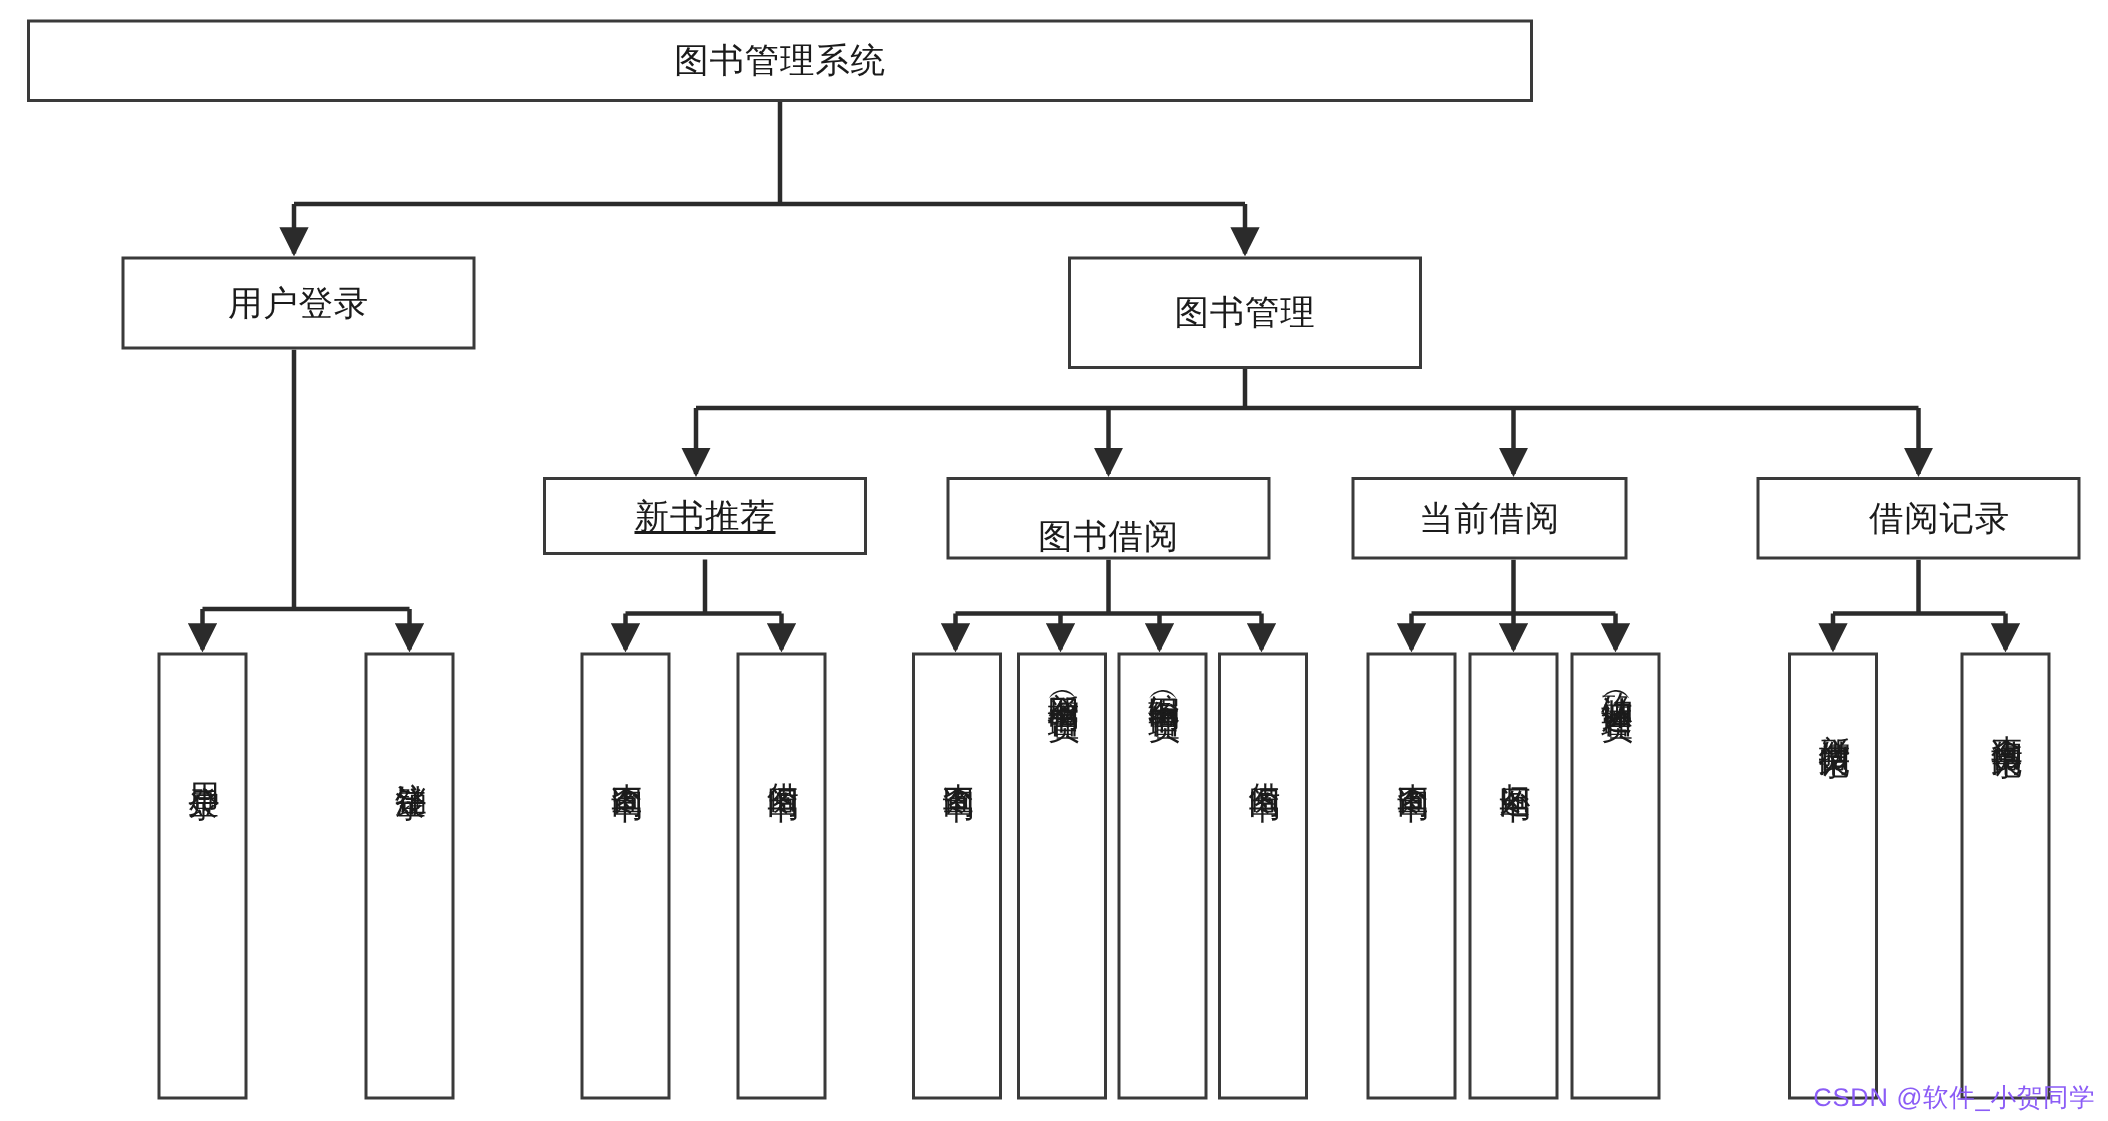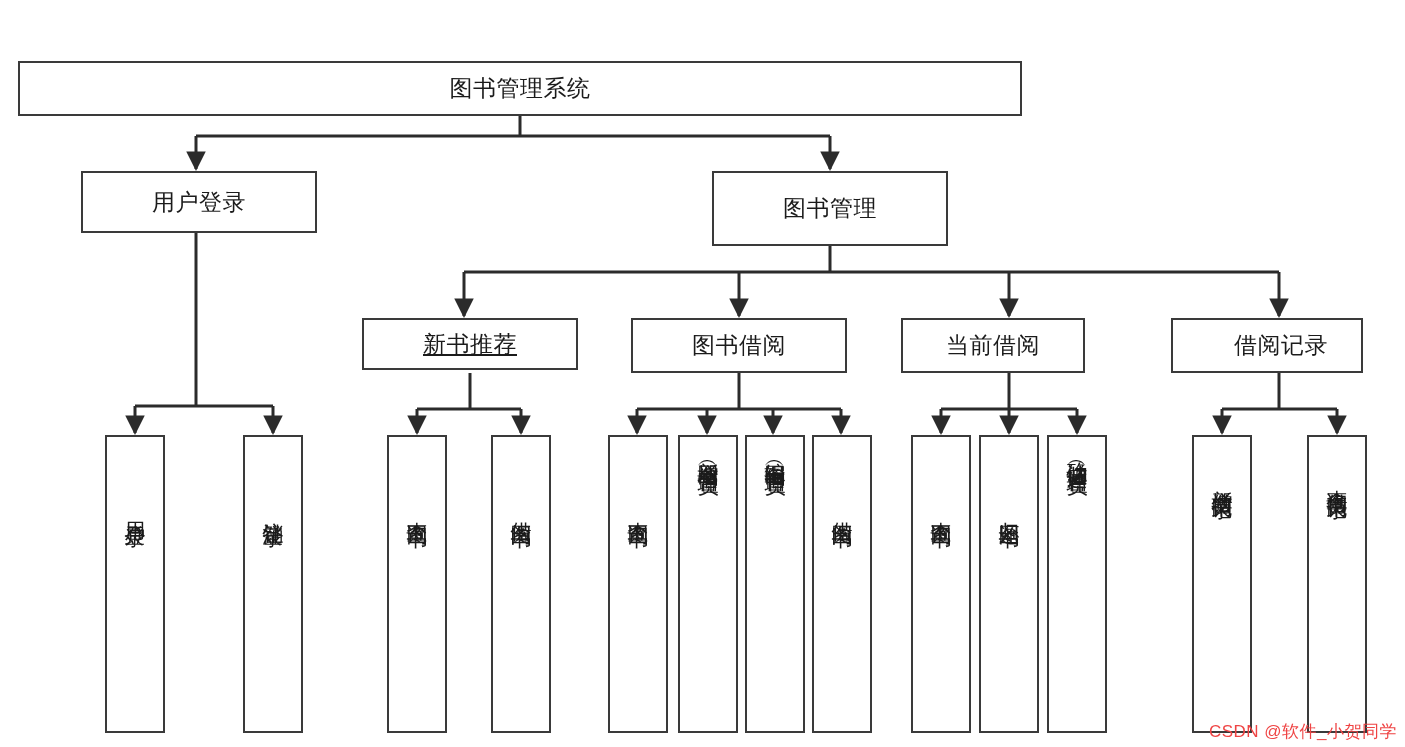--- a/index.html
+++ b/index.html
@@ -65,21 +65,21 @@
     white-space: nowrap;
   }
   .node.v.tall .node-label {
     font-size: 21px;
   }
   #watermark {
     position: absolute;
     right: 8px;
     bottom: 4px;
     font-size: 17px;
-    color: #ef4444;
+    color: #8b5cf6;
     white-space: nowrap;
     letter-spacing: 0.5px;
     font-family: "Liberation Sans", "DejaVu Sans", sans-serif;
   }
 </style>
 </head>
 <body>
 
 <div id="diagram-root">
 
@@ -128,45 +128,45 @@
       <path d="M 1009 409 L 1009 433" marker-end="url(#arrow)"></path>
       <path d="M 1077 409 L 1077 433" marker-end="url(#arrow)"></path>
 
       <path d="M 1279 373 L 1279 409"></path>
       <path d="M 1222 409 L 1337 409"></path>
       <path d="M 1222 409 L 1222 433" marker-end="url(#arrow)"></path>
       <path d="M 1337 409 L 1337 433" marker-end="url(#arrow)"></path>
     </g>
   </svg>
 
-  <div class="node h root" style="left:18px; top:13px; width:1004px; height:55px;margin-top:48px;">
+  <div class="node h root" style="left:18px; top:13px; width:1004px; height:55px;">
     <span class="node-label">图书管理系统</span>
   </div>
 
   <div class="node h" style="left:81px; top:171px; width:236px; height:62px;">
     <span class="node-label">用户登录</span>
   </div>
 
   <div class="node h" style="left:712px; top:171px; width:236px; height:75px;">
     <span class="node-label">图书管理</span>
   </div>
 
   <div class="node h" style="left:362px; top:318px; width:216px; height:52px;text-decoration:underline;">
     <span class="node-label">新书推荐</span>
   </div>
 
-  <div class="node h" style="left:631px; top:318px; width:216px; height:55px;">
+  <div class="node h" style="left:631px; top:318px; width:216px; height:55px;align-items:flex-end;">
     <span class="node-label">图书借阅</span>
   </div>
 
   <div class="node h" style="left:901px; top:318px; width:184px; height:55px;">
     <span class="node-label">当前借阅</span>
   </div>
 
-  <div class="node h" style="left:1171px; top:318px; width:192px; height:55px;padding-left:28px;">
+  <div class="node h" style="left:1171px; top:318px; width:216px; height:55px;padding-left:28px;">
     <span class="node-label">借阅记录</span>
   </div>
 
   <div class="node v" style="left:105px; top:435px; width:60px; height:298px; padding-top:68px;">
     <span class="node-label">用户登录</span>
   </div>
 
   <div class="node v" style="left:243px; top:435px; width:60px; height:298px; padding-top:68px;">
     <span class="node-label">注销登录</span>
   </div>

